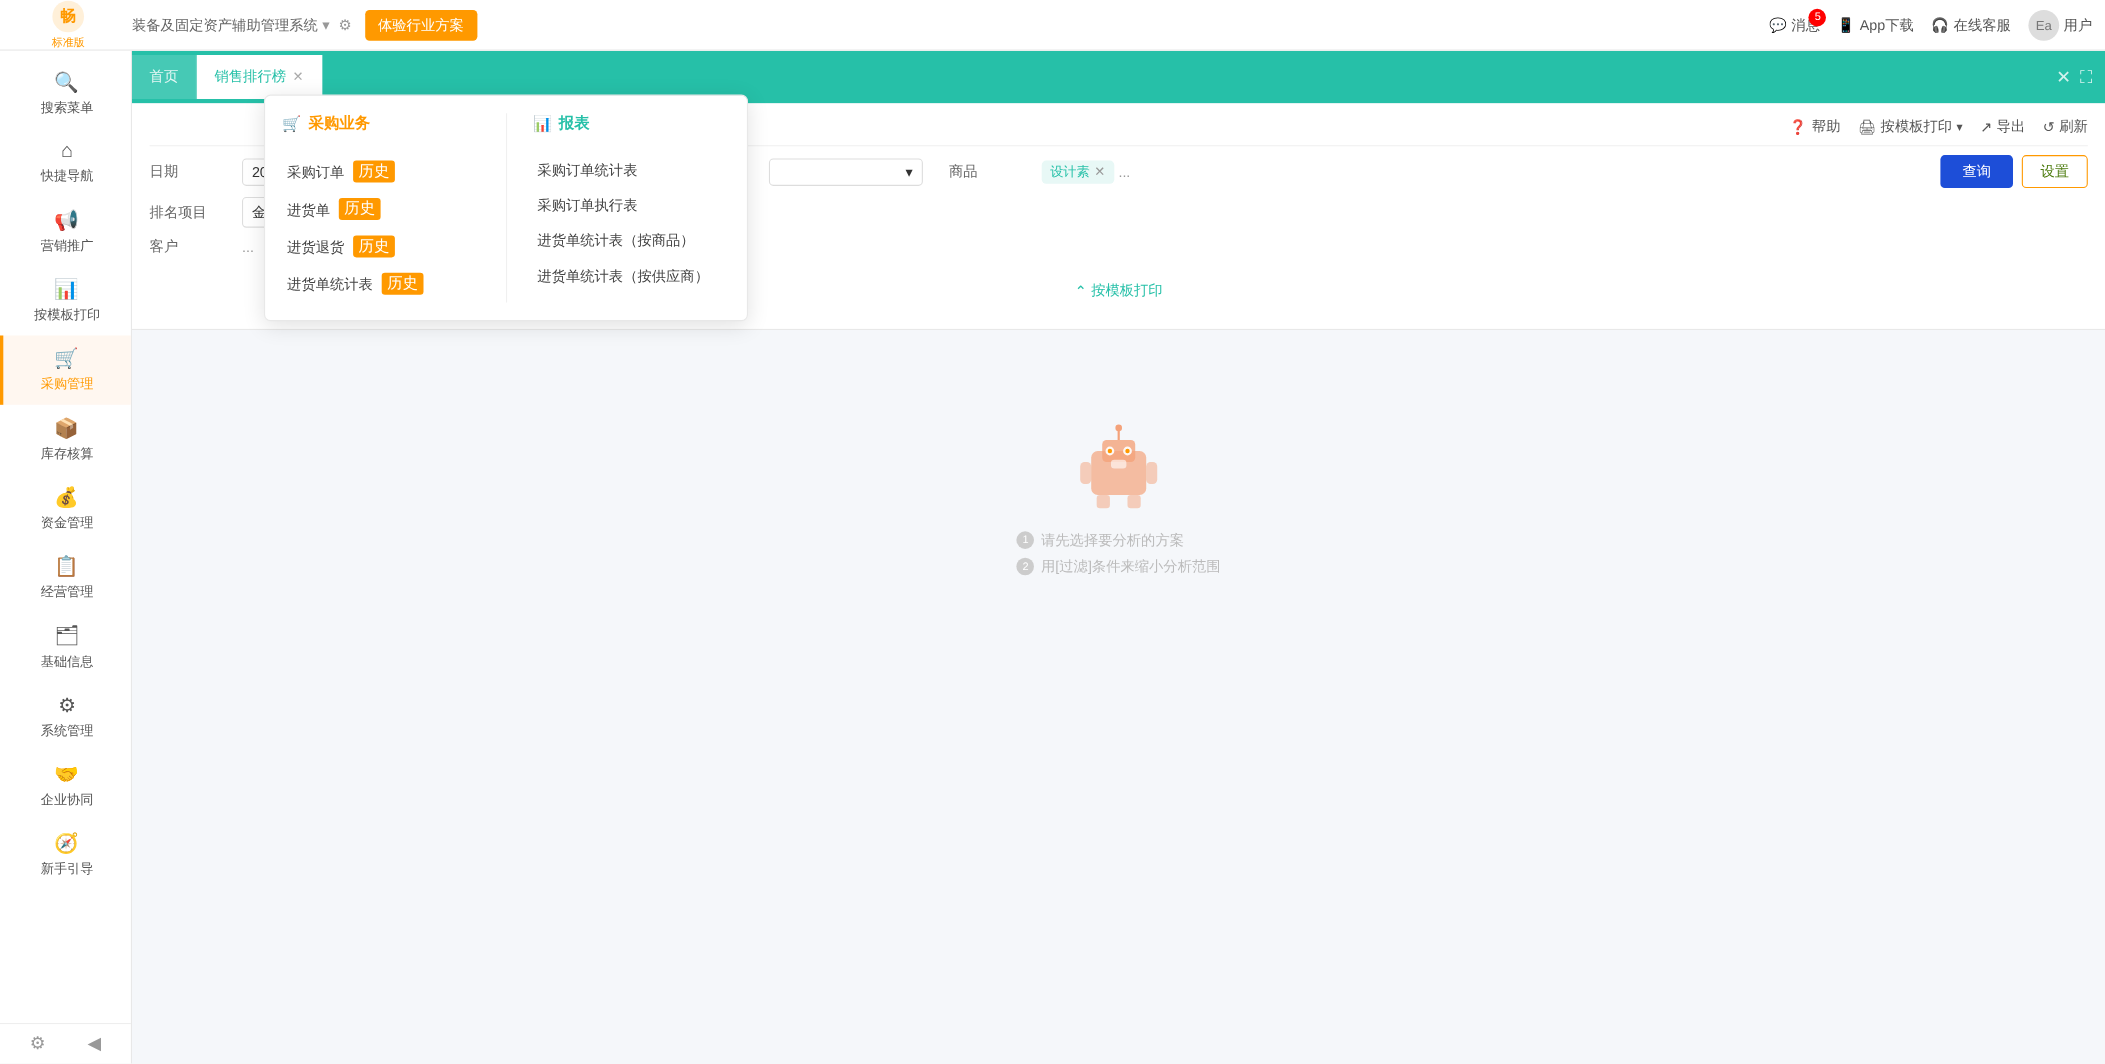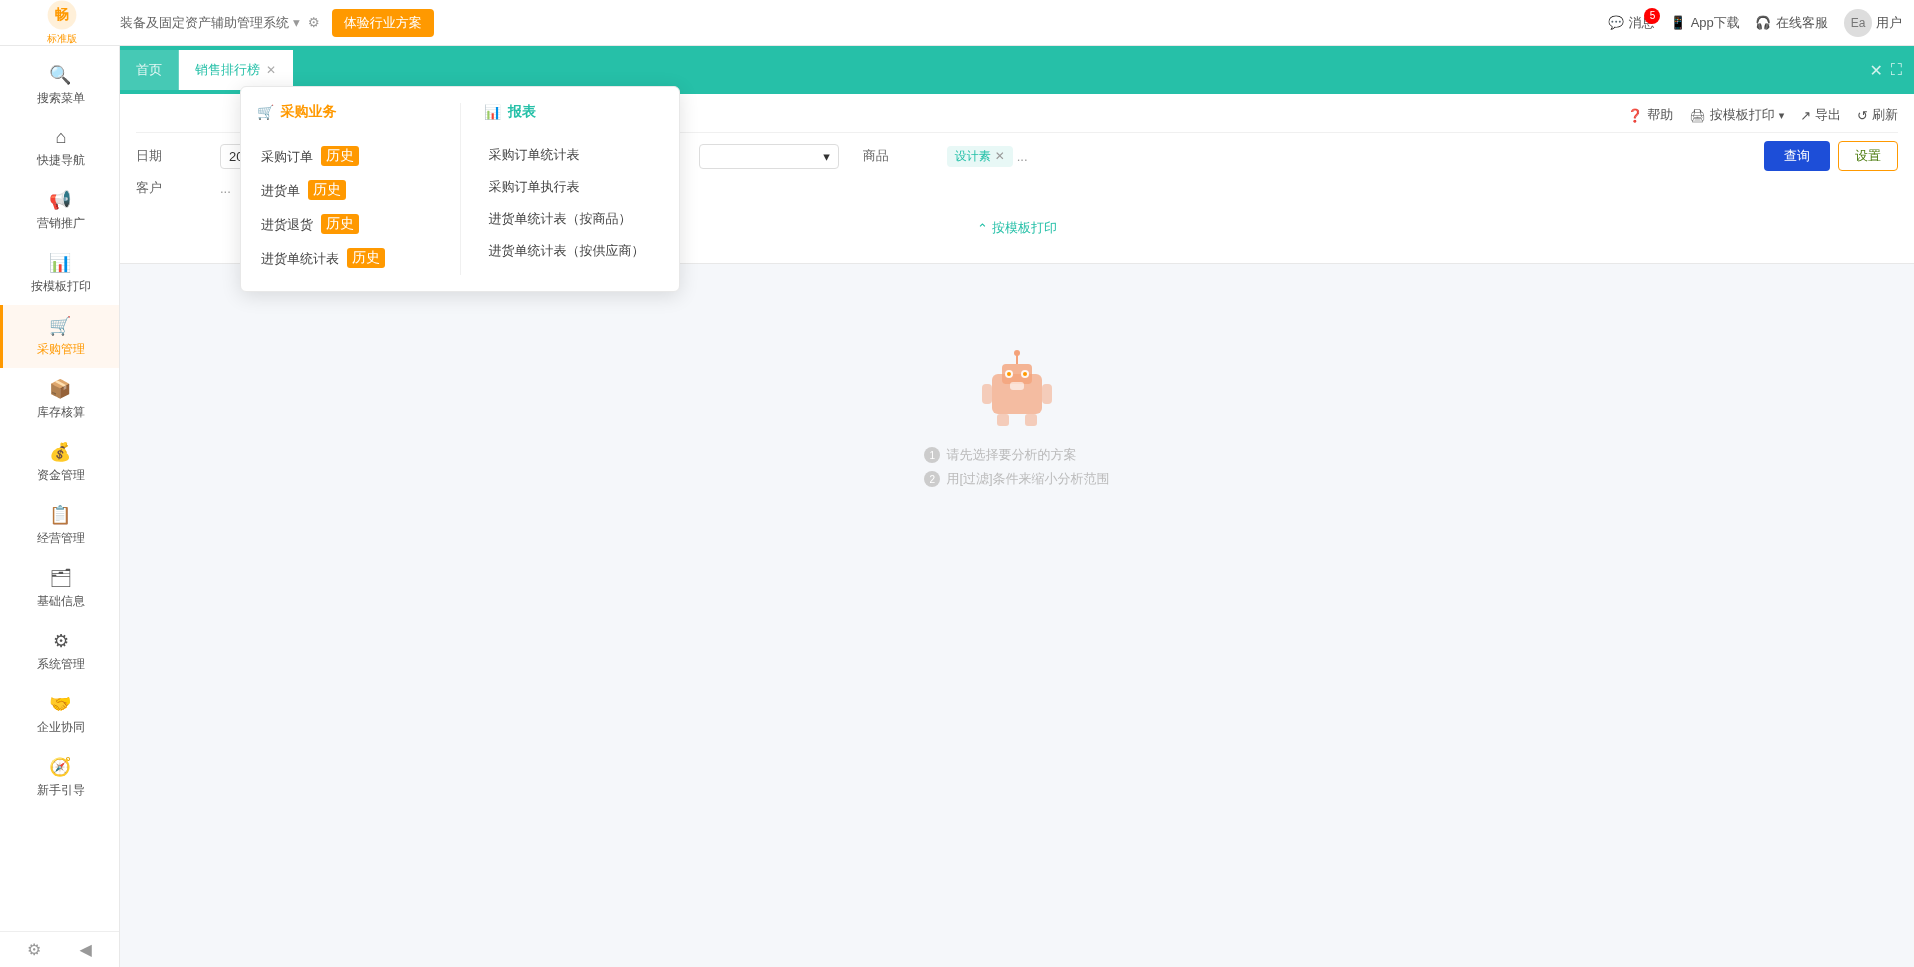--- a/index.html
+++ b/index.html
@@ -570,20 +570,32 @@
             </div>
             <span class="filter-dots">...</span>
           </div>
 
           <div class="toolbar-right">
             <button class="btn-query">查询</button>
             <button class="btn-settings">设置</button>
           </div>
         </div>
 
+        <div class="filter-row">
+          <span class="filter-label">排名项目</span>
+          <div class="filter-select">
+            <span style="flex:1;">金额</span>
+            <span>▾</span>
+          </div>
+
+          <span class="filter-label">业务员</span>
+          <div style="display:flex;align-items:center;gap:4px;">
+            <span class="filter-dots">...</span>
+          </div>
+        </div>
 
         <div class="filter-row">
           <span class="filter-label">客户</span>
           <div style="display:flex;align-items:center;gap:4px;">
             <span class="filter-dots">...</span>
           </div>
         </div>
 
         <div style="text-align:center;padding:6px 0;">
           <div class="collapse-btn">

